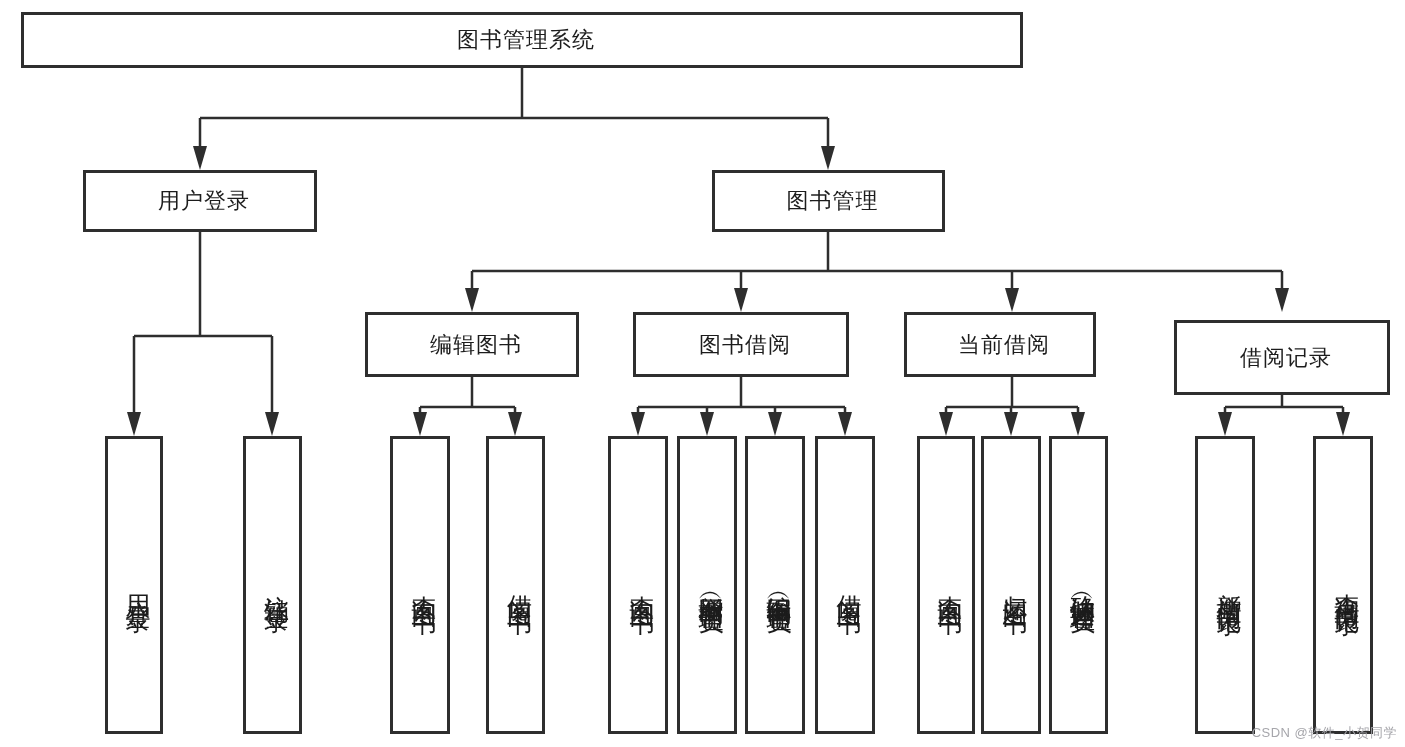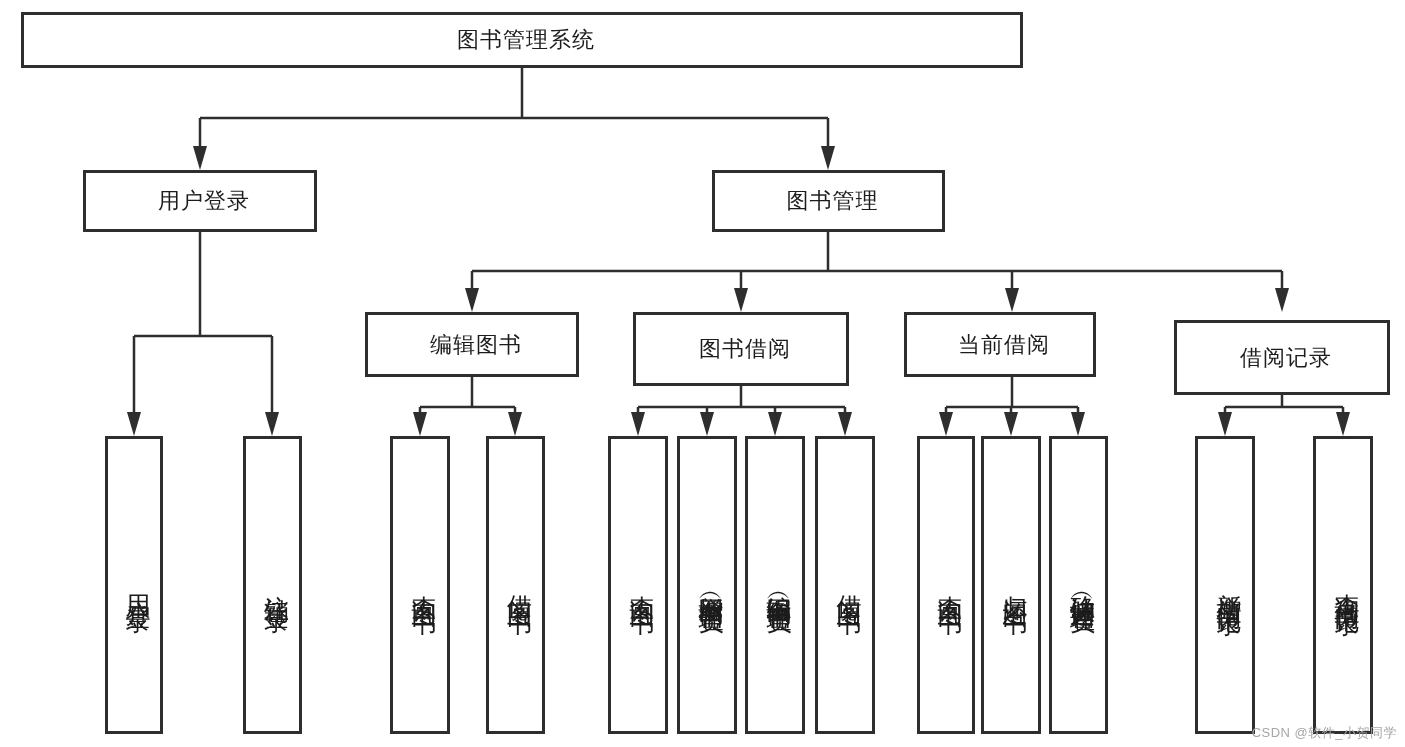--- a/index.html
+++ b/index.html
@@ -81,21 +81,21 @@
 <div class="node h-node" style="left:83px;top:170px;width:234px;height:62px;">
   <span>用户登录</span>
 </div>
 <div class="node h-node" style="left:712px;top:170px;width:233px;height:62px;">
   <span>图书管理</span>
 </div>
 
 <div class="node h-node" style="left:365px;top:312px;width:214px;height:65px;">
   <span>编辑图书</span>
 </div>
-<div class="node h-node" style="left:633px;top:312px;width:216px;height:74px;">
+<div class="node h-node" style="left:633px;top:312px;width:216px;height:65px;">
   <span>图书借阅</span>
 </div>
 <div class="node h-node" style="left:904px;top:312px;width:192px;height:65px;">
   <span>当前借阅</span>
 </div>
 <div class="node h-node" style="left:1174px;top:320px;width:216px;height:75px;">
   <span>借阅记录</span>
 </div>
 
 <div class="node v-node" style="left:105px;top:436px;width:58px;height:298px;">

